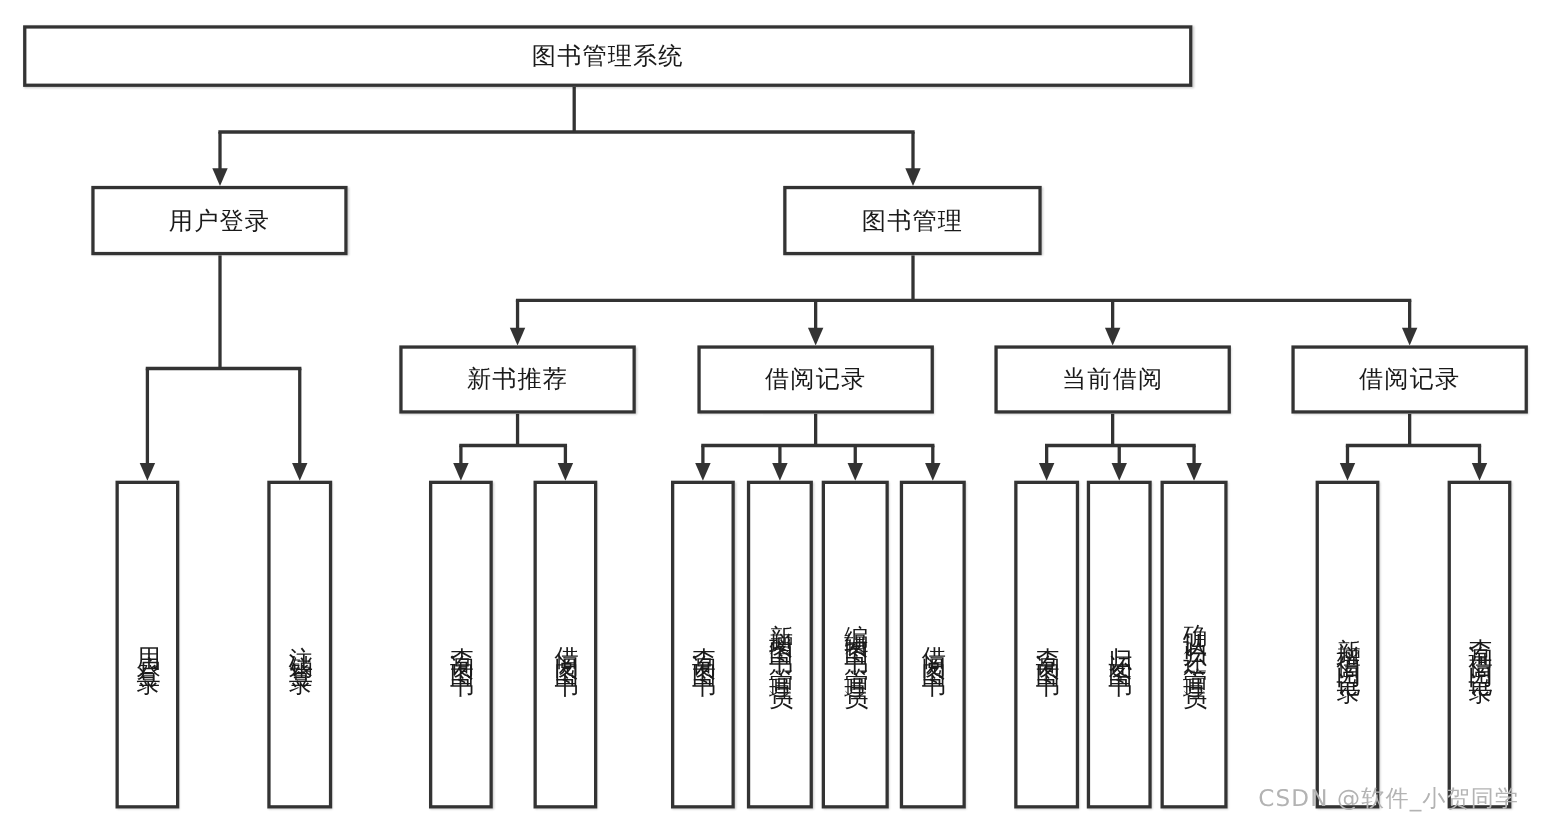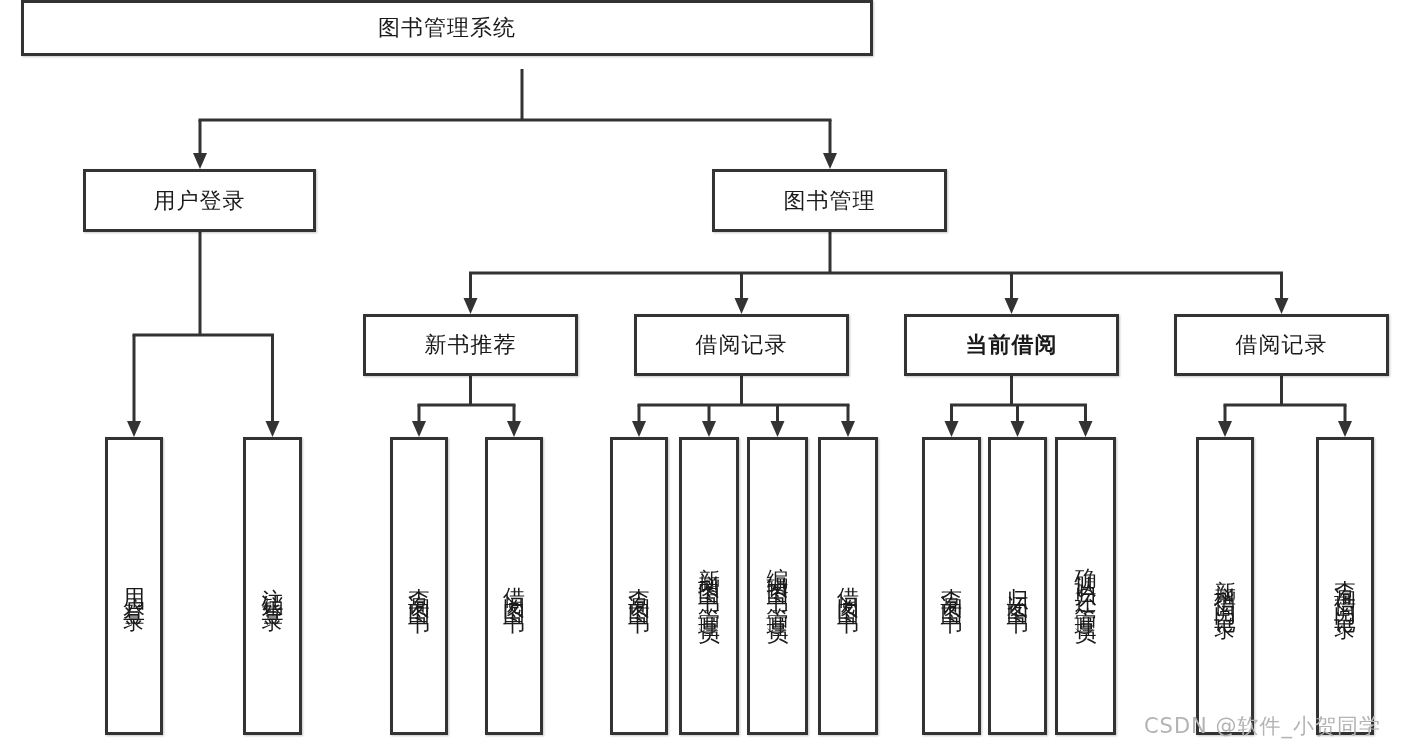--- a/index.html
+++ b/index.html
@@ -104,38 +104,38 @@
       <line x1="1017.5" y1="405" x2="1017.5" y2="423" stroke="#333333" stroke-width="3"></line>
       <polygon points="1010.5,421 1024.5,421 1017.5,437" fill="#333333"></polygon>
       <line x1="1085.5" y1="405" x2="1085.5" y2="423" stroke="#333333" stroke-width="3"></line>
       <polygon points="1078.5,421 1092.5,421 1085.5,437" fill="#333333"></polygon>
       <line x1="1225" y1="405" x2="1225" y2="423" stroke="#333333" stroke-width="3"></line>
       <polygon points="1218,421 1232,421 1225,437" fill="#333333"></polygon>
       <line x1="1345" y1="405" x2="1345" y2="423" stroke="#333333" stroke-width="3"></line>
       <polygon points="1338,421 1352,421 1345,437" fill="#333333"></polygon>
     </svg>
 
-  <div class="node" style="left:21px;top:0;width:852px;height:56px;">
+  <div class="node" style="left:21px;top:23px;width:1063px;height:56px;">
     <span>图书管理系统</span>
   </div>
 
   <div class="node" style="left:83px;top:169px;width:233px;height:63px;">
     <span>用户登录</span>
   </div>
   <div class="node" style="left:363px;top:314px;width:215px;height:62px;">
     <span>新书推荐</span>
   </div>
 
   <div class="node" style="left:712px;top:169px;width:235px;height:63px;">
     <span>图书管理</span>
   </div>
   <div class="node" style="left:634px;top:314px;width:215px;height:62px;">
     <span>借阅记录</span>
   </div>
-  <div class="node" style="left:904px;top:314px;width:215px;height:62px;font-weight:bold;">
+  <div class="node" style="left:904px;top:314px;width:215px;height:62px;">
     <span>当前借阅</span>
   </div>
   <div class="node" style="left:1174px;top:314px;width:215px;height:62px;">
     <span>借阅记录</span>
   </div>
 
   <div class="node leaf" style="left:105px;top:437px;width:58px;height:298px;">
     <span>用户登录</span>
   </div>
   <div class="node leaf" style="left:243px;top:437px;width:59px;height:298px;">

